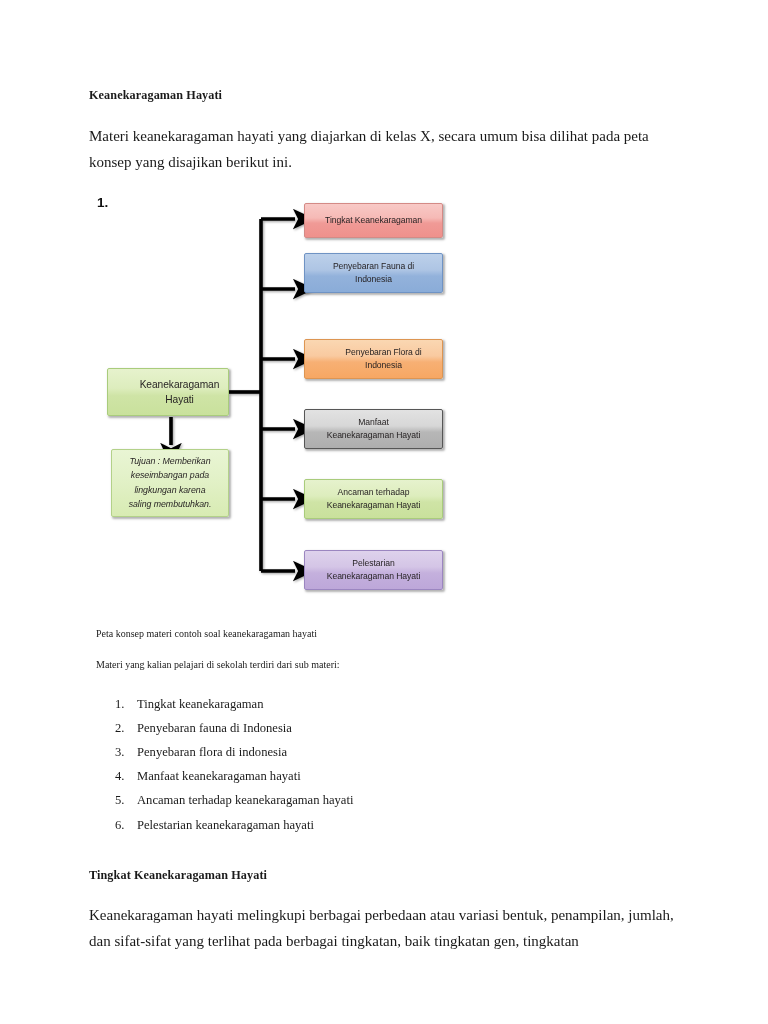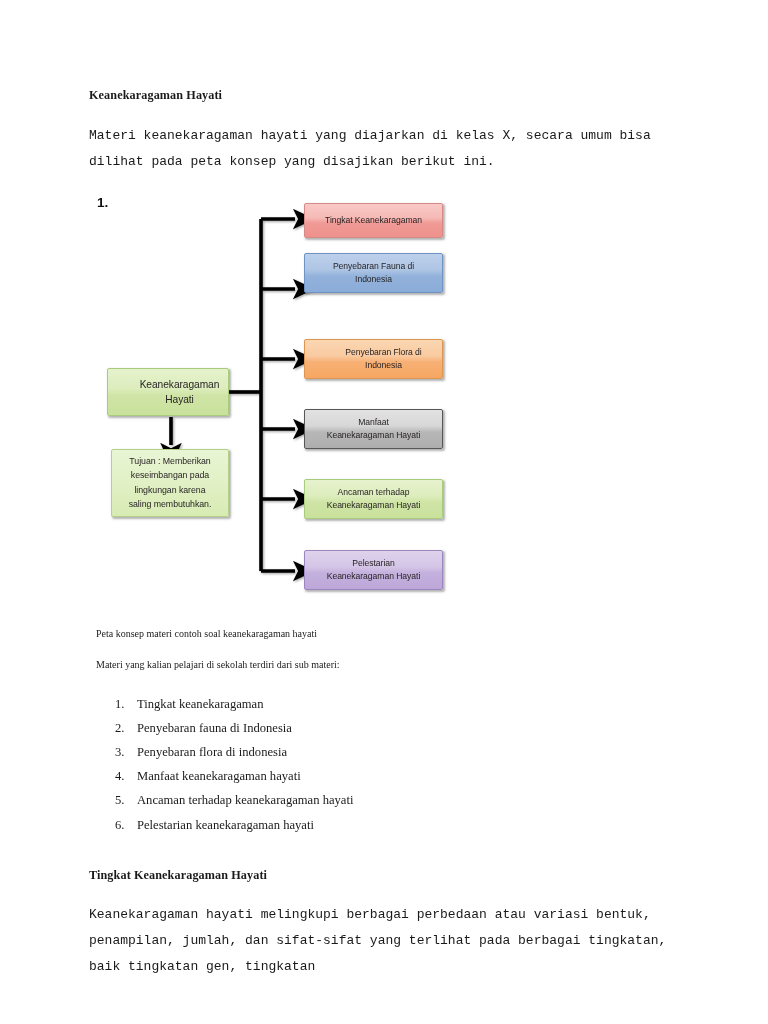--- a/index.html
+++ b/index.html
@@ -30,26 +30,25 @@
   
   .doc-heading {
     font-family: "Liberation Serif", "DejaVu Serif", serif;
     font-size: 12.2px;
     font-weight: bold;
     letter-spacing: 0.1px;
     margin: 0 0 20px 0;
     line-height: 1.2;
   }
   .doc-para {
-    font-size: 13px;
+    font-size: 15px;
     line-height: 26px;
     margin: 0 0 4px 0;
     max-width: 585px;
     text-align: left;
-    font-family: Liberation Mono, monospace;
   }
   .doc-line {
     font-size: 10px;
     line-height: 24px;
     margin: 7px;
   }
 
   .list-block {
     margin: 16px 0 0 0;
     padding: 0;
@@ -130,20 +129,21 @@
     background: linear-gradient(to bottom, #e6f2cd 0%, #ddedbd 42%, #cfe4a6 58%, #c9e19c 100%);
     border: 1px solid #a9cc7c;
   }
   .node.purple {
     background: linear-gradient(to bottom, #ded2ec 0%, #d4c5e6 42%, #c4b0dd 58%, #bda7d9 100%);
     border: 1px solid #9b86c0;
   }
   .node.mint {
     background: linear-gradient(to bottom, #e9f5d4 0%, #e2f1c7 45%, #d8ebb3 100%);
     border: 1px solid #b3d189;
+    font-style: italic;
   }
   .node.root {
     font-size: 10.2px;
     line-height: 15px;
   }
   .node.note {
     font-size: 8.8px;
     line-height: 14.2px;
   }
 </style>

